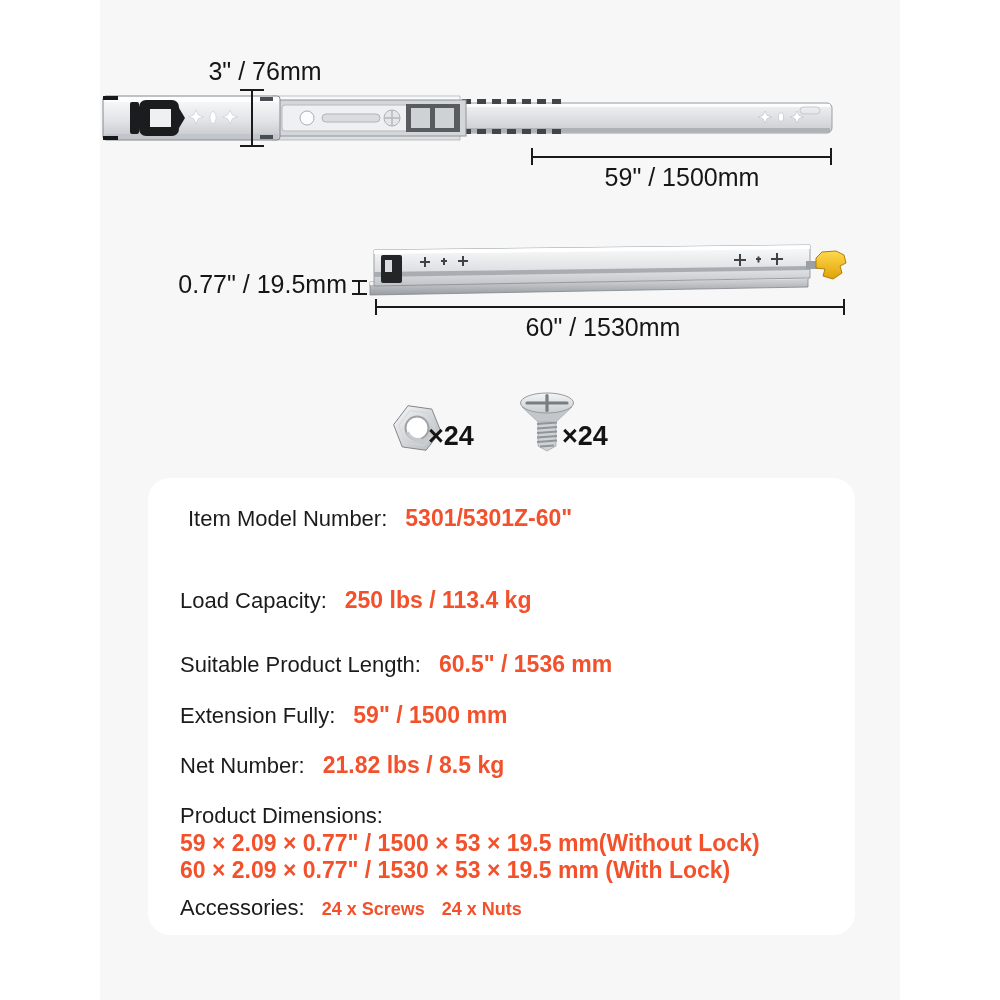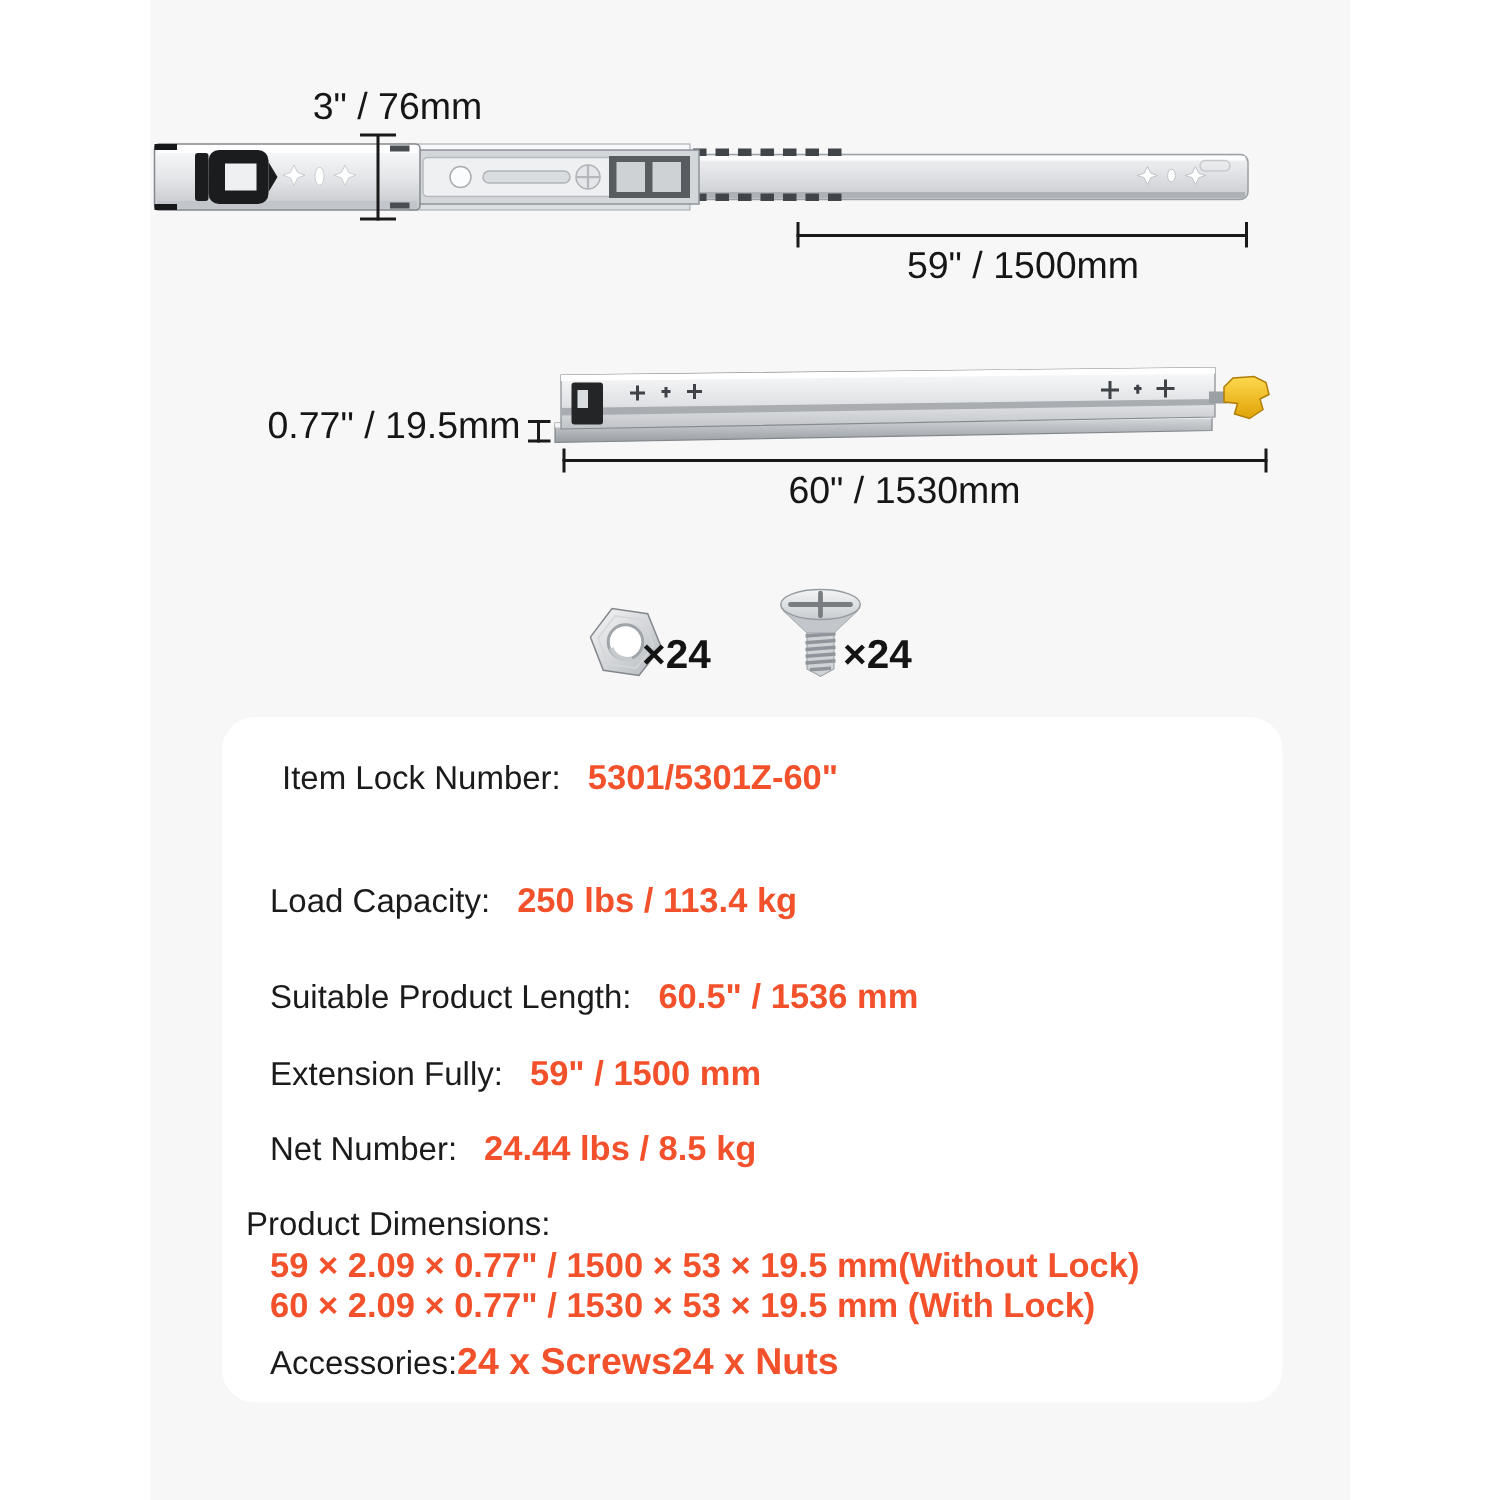--- a/index.html
+++ b/index.html
@@ -14,21 +14,21 @@
   .dim{background:#1a1a1a;position:absolute;}
   .dim-label{position:absolute;font-size:25px;color:#161616;white-space:nowrap;}
   .center{text-align:center;}
   .right{text-align:right;}
   
   .panel{position:absolute;left:148px;top:478px;width:707px;height:457px;background:#ffffff;border-radius:22px;}
   .spec-row{position:absolute;height:30px;line-height:30px;white-space:nowrap;}
   .spec-label{font-size:22px;color:#1b1b1b;}
   .spec-value{font-size:23px;font-weight:bold;color:#f2512b;margin-left:18px;}
   .dim-lines{position:absolute;left:32px;white-space:nowrap;font-size:23px;font-weight:bold;color:#f2512b;height:27px;line-height:27px;}
-  .acc-value{font-size:25px;font-weight:bold;color:#f2512b;}
+  .acc-value{font-size:18px;font-weight:bold;color:#f2512b;margin-left:17px;}
   .count-label{position:absolute;width:80px;font-size:27px;font-weight:600;color:#141414;text-align:left;height:32px;line-height:32px;}
 </style>
 </head>
 <body>
 
 <div class="content-col"></div>
 
 <svg class="abs" style="left:100px;top:88px;" width="736" height="70" viewBox="0 0 736 70">
   <defs>
     <linearGradient id="g-rail" x1="0" y1="0" x2="0" y2="1">
@@ -186,41 +186,41 @@
   <g stroke="#787d82" stroke-width="3.2" stroke-linecap="round">
     <line x1="9" y1="11" x2="49" y2="11"></line>
     <line x1="29" y1="3.5" x2="29" y2="18.5"></line>
   </g>
 </svg>
 <div class="count-label" style="left:562px;top:420px;">×24</div>
 
 <div class="panel">
 
   <div class="spec-row" style="left:40px;top:25px;">
-    <span class="spec-label">Item Lock Number:</span><span class="spec-value">5301/5301Z-60"</span>
+    <span class="spec-label">Item Model Number:</span><span class="spec-value">5301/5301Z-60"</span>
   </div>
 
   <div class="spec-row" style="left:32px;top:71px;margin-top:36px;">
     <span class="spec-label">Load Capacity:</span><span class="spec-value">250 lbs / 113.4 kg</span>
   </div>
 
 
   <div class="spec-row" style="left:32px;top:171px;">
     <span class="spec-label">Suitable Product Length:</span><span class="spec-value">60.5" / 1536 mm</span>
   </div>
 
   <div class="spec-row" style="left:32px;top:222px;">
     <span class="spec-label">Extension Fully:</span><span class="spec-value">59" / 1500 mm</span>
   </div>
 
   <div class="spec-row" style="left:32px;top:272px;">
-    <span class="spec-label">Net Number:</span><span class="spec-value">24.44 lbs / 8.5 kg</span>
-  </div>
-
-  <div class="spec-row" style="left:16px;top:323px;">
+    <span class="spec-label">Net Number:</span><span class="spec-value">21.82 lbs / 8.5 kg</span>
+  </div>
+
+  <div class="spec-row" style="left:32px;top:323px;">
     <span class="spec-label">Product Dimensions:</span>
   </div>
   <div class="dim-lines" style="top:352px;">59 × 2.09 × 0.77" / 1500 × 53 × 19.5 mm(Without Lock)</div>
   <div class="dim-lines" style="top:379px;">60 × 2.09 × 0.77" / 1530 × 53 × 19.5 mm  (With Lock)</div>
 
   <div class="spec-row" style="left:32px;top:415px;">
     <span class="spec-label">Accessories:</span><span class="acc-value">24 x Screws</span><span class="acc-value">24 x Nuts</span>
   </div>
 
 </div>

